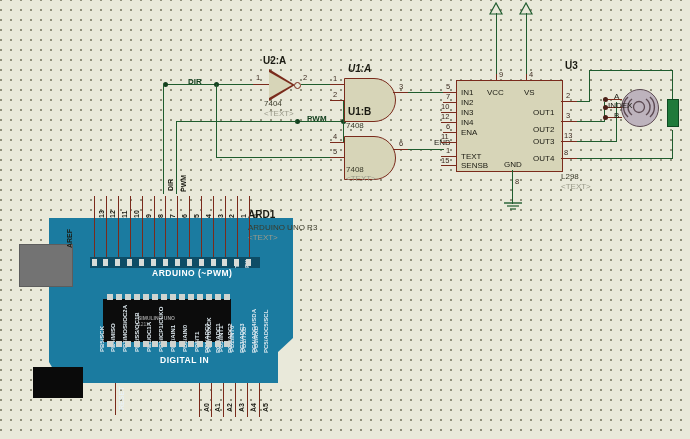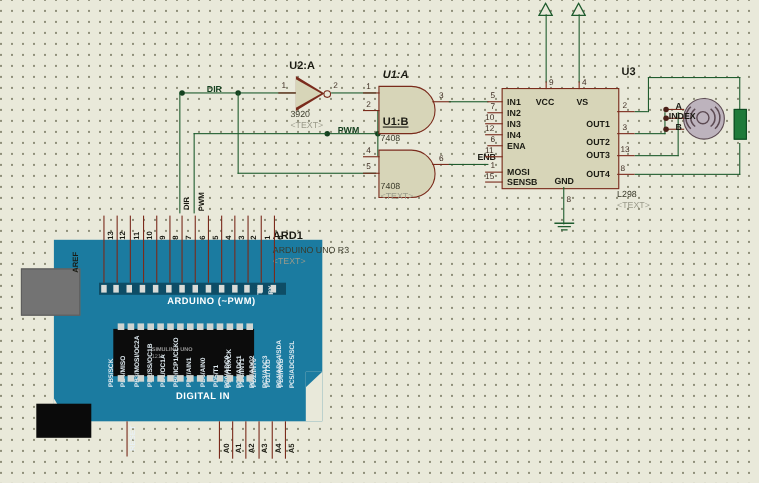--- a/index.html
+++ b/index.html
@@ -20,21 +20,21 @@
   .wr{position:absolute;background:#7a2b1c;}
   .jn{position:absolute;width:5px;height:5px;border-radius:50%;background:#14401f;}
   .jnr{position:absolute;width:5px;height:5px;border-radius:50%;background:#4a2018;}
   
   .t{position:absolute;white-space:nowrap;color:#2a2a1e;font-size:8px;line-height:8px;}
   .tref{color:#1a1a12;font-size:10px;font-weight:bold;}
   .tval{color:#3a3a2a;font-size:8px;}
   .ttext{color:#9a9a8a;font-size:8px;}
   .tpin{color:#3c2a20;font-size:7.5px;}
   .tnet{color:#14401f;font-size:8px;font-weight:bold;}
-  .tbody{color:#1a1a12;font-size:8px;font-weight:bold;}
+  .tbody{color:#1a1a12;font-size:8px;font-weight:normal;}
   .vert{transform-origin:0 0;transform:rotate(-90deg);}
   
   .gbody{position:absolute;background:#d7d5b8;border:1.3px solid #7a2b1c;}
   .and{border-radius:0 34px 34px 0;}
   .invtri{position:absolute;width:0;height:0;border-left:26px solid #7a2b1c;border-top:16px solid transparent;border-bottom:16px solid transparent;}
   .invfill{position:absolute;width:0;height:0;border-left:23px solid #d7d5b8;border-top:13.5px solid transparent;border-bottom:13.5px solid transparent;}
   .bubble{position:absolute;width:5px;height:5px;border-radius:50%;background:#e9e9da;border:1.2px solid #7a2b1c;}
   
   .ard{position:absolute;background:#1b7ba0;}
   .ardnotch{position:absolute;background:#e9e9da;}
@@ -73,21 +73,21 @@
 
   <div class="w wv" style="left:163px;top:84px;height:110px;"></div>
 
   <div class="t tref" style="left:263px;top:57px;">U2:A</div>
   <div class="wr" style="left:253px;top:84px;width:16px;height:1px;"></div>
   <div class="t tpin" style="left:256px;top:74px;">1</div>
   <div class="invtri" style="left:269px;top:69px;"></div>
   <div class="invfill" style="left:269px;top:71.5px;"></div>
   <div class="bubble" style="left:294px;top:81.5px;"></div>
   <div class="t tpin" style="left:303px;top:74px;">2</div>
-  <div class="t tval" style="left:264px;top:100px;">3920</div>
+  <div class="t tval" style="left:264px;top:100px;">7404</div>
   <div class="t ttext" style="left:264px;top:110px;">&lt;TEXT&gt;</div>
 
   <div class="w wh" style="left:301px;top:84px;width:41px;"></div>
 
   <div class="w wh" style="left:297px;top:121px;width:46px;"></div>
   <div class="jn" style="left:295px;top:119px;"></div>
   <div class="jn" style="left:341px;top:119px;"></div>
   <div class="t tnet" style="left:307px;top:115px;">PWM</div>
 
   <div class="w wv" style="left:343px;top:100px;height:22px;"></div>
@@ -101,21 +101,21 @@
   <div class="t tref" style="left:348px;top:65px;font-style:italic;">U1:A</div>
   <div class="gbody and" style="left:344px;top:78px;width:50px;height:42px;"></div>
   <div class="wr" style="left:330px;top:84px;width:15px;height:1px;"></div>
   <div class="wr" style="left:330px;top:100px;width:15px;height:1px;"></div>
   <div class="wr" style="left:393px;top:92px;width:17px;height:1px;"></div>
   <div class="t tpin" style="left:333px;top:75px;">1</div>
   <div class="t tpin" style="left:333px;top:91px;">2</div>
   <div class="t tpin" style="left:399px;top:83px;">3</div>
   <div class="t tval" style="left:346px;top:122px;">7408</div>
 
-  <div class="t tref" style="left:348px;top:108px;text-decoration:underline;">U1:B</div>
+  <div class="t tref" style="left:348px;top:108px;">U1:B</div>
   <div class="gbody and" style="left:344px;top:136px;width:50px;height:42px;"></div>
   <div class="wr" style="left:330px;top:142px;width:15px;height:1px;"></div>
   <div class="wr" style="left:330px;top:157px;width:15px;height:1px;"></div>
   <div class="wr" style="left:393px;top:149px;width:17px;height:1px;"></div>
   <div class="t tpin" style="left:333px;top:133px;">4</div>
   <div class="t tpin" style="left:333px;top:148px;">5</div>
   <div class="t tpin" style="left:399px;top:140px;">6</div>
   <div class="t tval" style="left:346px;top:166px;">7408</div>
   <div class="t ttext" style="left:346px;top:175px;">&lt;TEXT&gt;</div>
 
@@ -124,21 +124,21 @@
 
   <div class="t tref" style="left:565px;top:62px;">U3</div>
   <div class="gbody" style="left:456px;top:80px;width:105px;height:90px;border-radius:0;"></div>
 
   <div class="t tbody" style="left:461px;top:89px;">IN1</div>
   <div class="t tbody" style="left:461px;top:99px;">IN2</div>
   <div class="t tbody" style="left:461px;top:109px;">IN3</div>
   <div class="t tbody" style="left:461px;top:119px;">IN4</div>
   <div class="t tbody" style="left:461px;top:129px;">ENA</div>
   <div class="t tbody" style="left:434px;top:139px;">ENB</div>
-  <div class="t tbody" style="left:461px;top:153px;">MOSI</div>
+  <div class="t tbody" style="left:461px;top:153px;">TEXT</div>
   <div class="t tbody" style="left:461px;top:162px;">SENSB</div>
 
   <div class="wr" style="left:443px;top:92px;width:14px;height:1px;"></div>
   <div class="t tpin" style="left:446px;top:83px;">5</div>
   <div class="wr" style="left:443px;top:102px;width:14px;height:1px;"></div>
   <div class="t tpin" style="left:446px;top:93px;">7</div>
   <div class="wr" style="left:441px;top:112px;width:16px;height:1px;"></div>
   <div class="t tpin" style="left:441px;top:103px;">10</div>
   <div class="wr" style="left:441px;top:122px;width:16px;height:1px;"></div>
   <div class="t tpin" style="left:441px;top:113px;">12</div>

